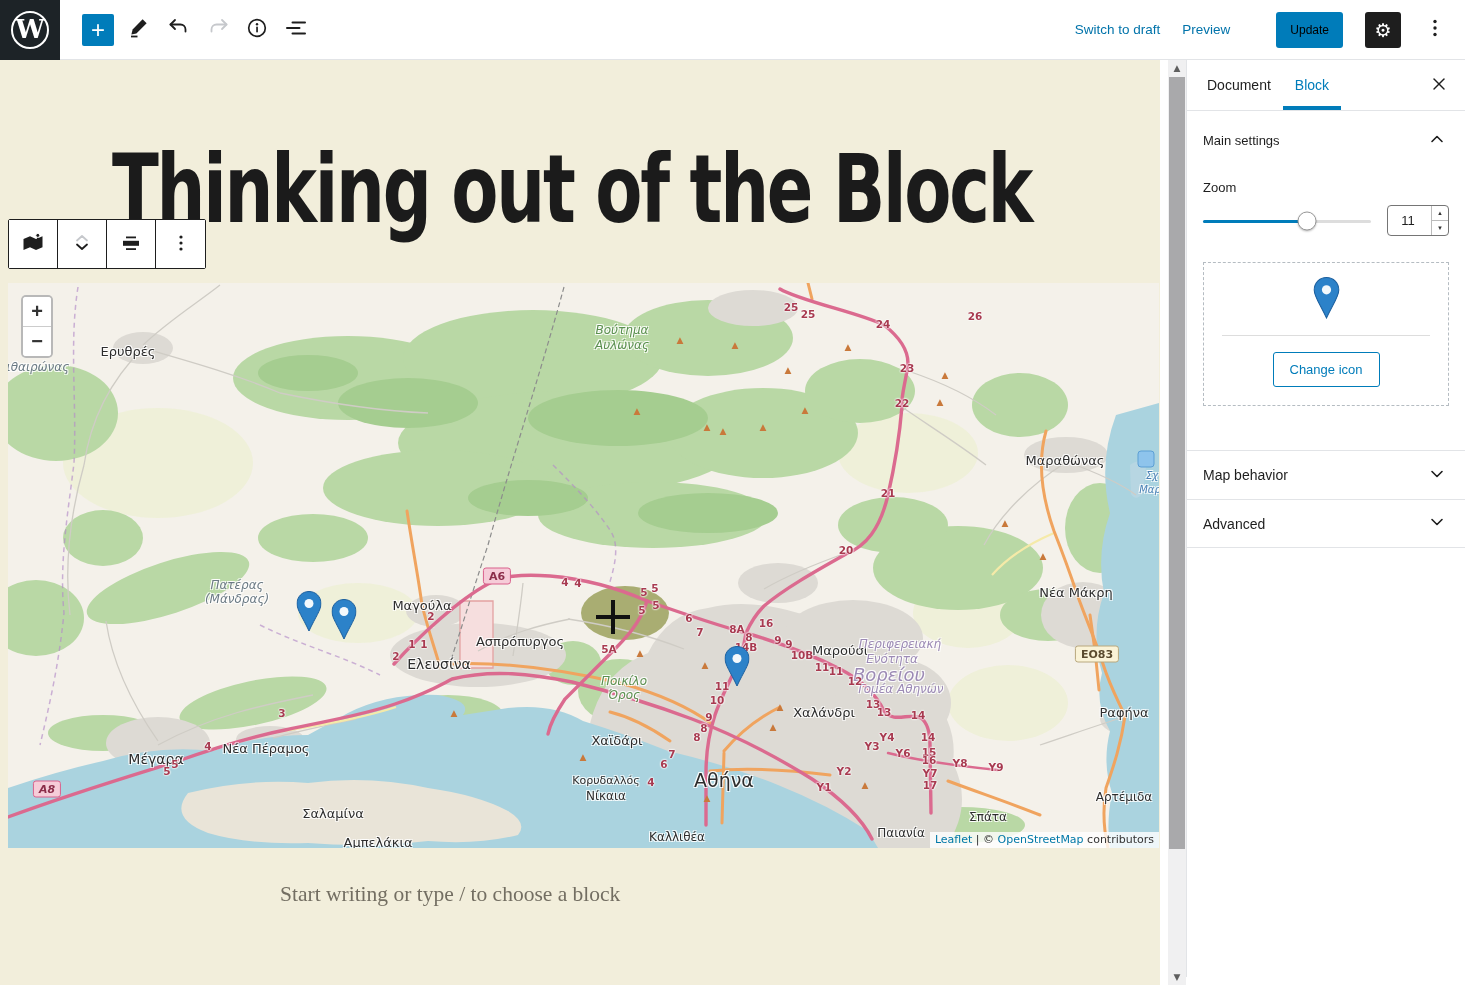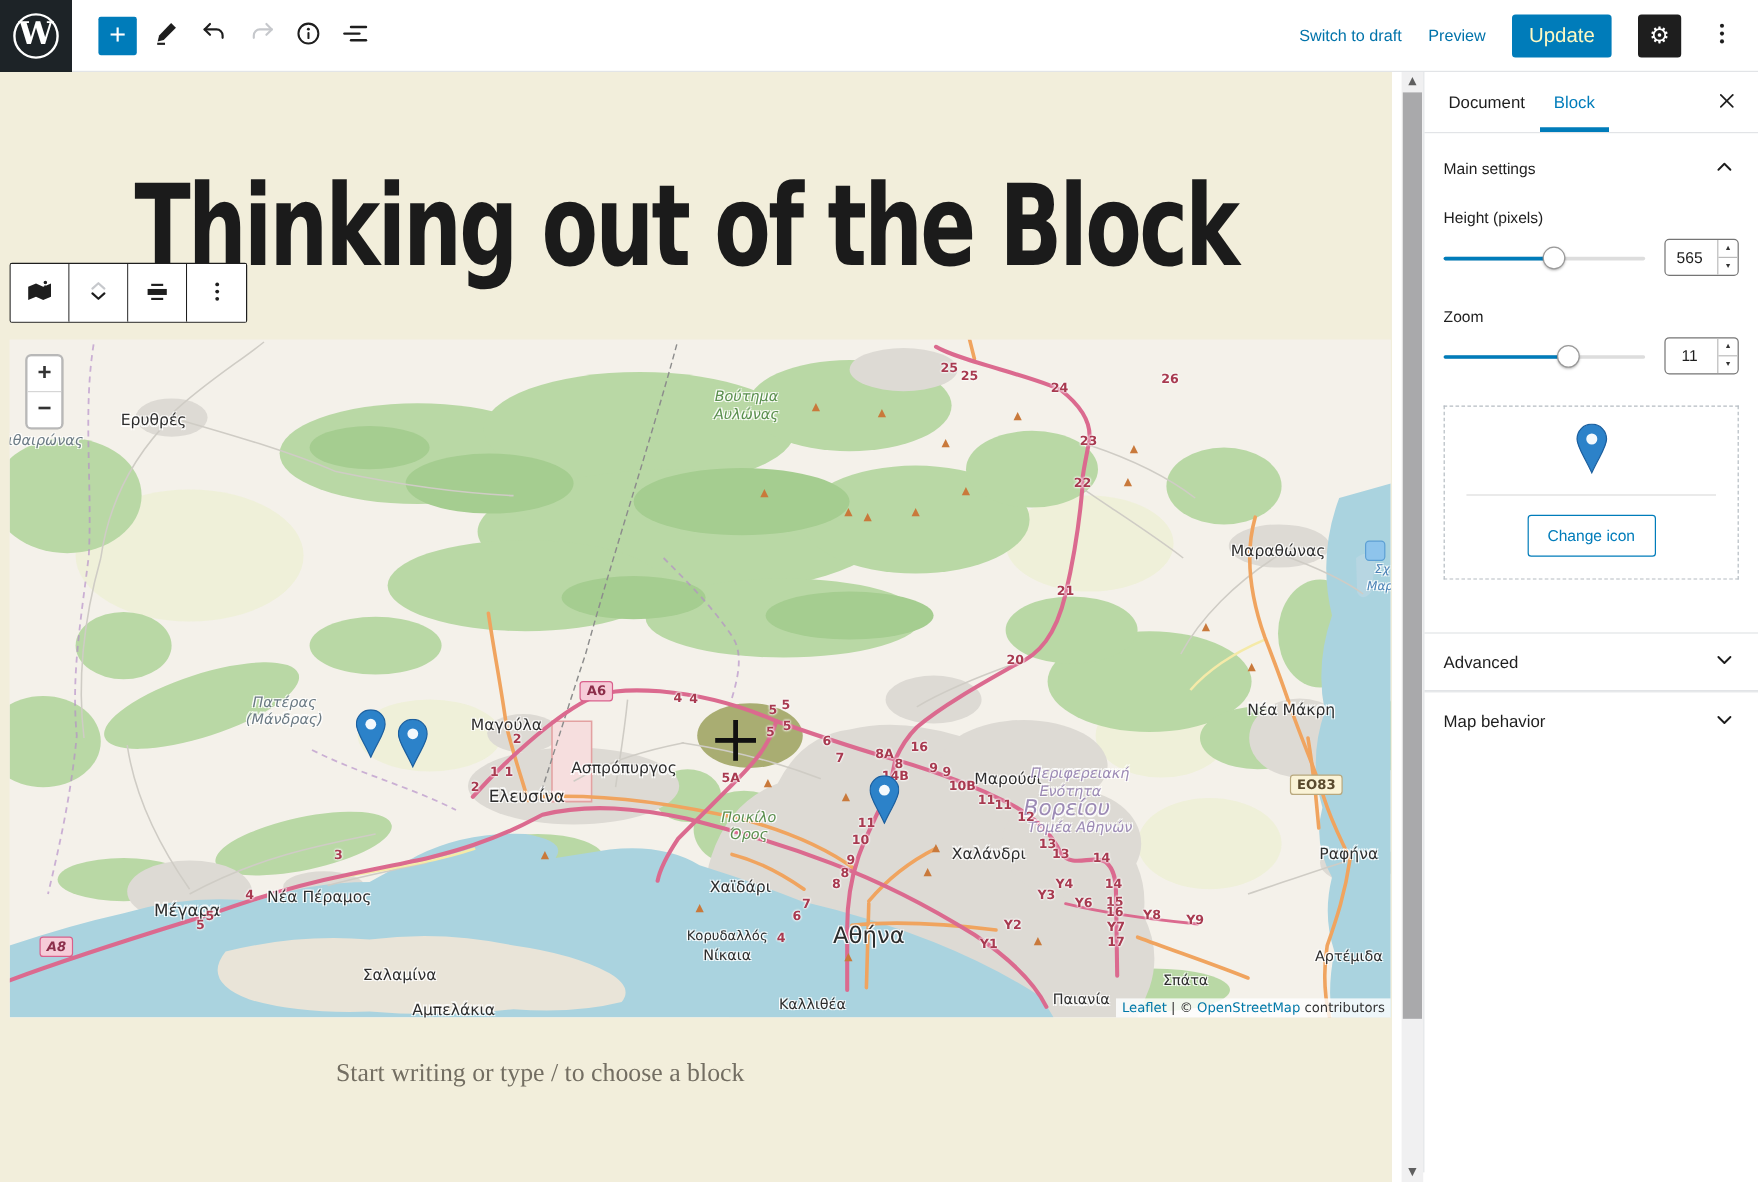--- a/index.html
+++ b/index.html
@@ -15,22 +15,22 @@
   .wp-logo .wmark { width:38px; height:38px; border:2.5px solid #fff; border-radius:50%;
     display:flex; align-items:center; justify-content:center;
     font-family:"DejaVu Serif", serif; font-size:26px; font-weight:bold; padding-bottom:2px;}
   .tb-left { display:flex; align-items:center; gap:13px; margin-left:22px; }
   .inserter { width:32px; height:32px; background:#007cba; color:#fff; border:none; border-radius:2px;
     font-size:24px; line-height:30px; text-align:center; cursor:pointer; }
   .icon-btn { width:26px; height:26px; background:none; border:none; display:flex;
     align-items:center; justify-content:center; cursor:pointer; }
   .tb-right { margin-left:auto; display:flex; align-items:center; gap:22px; padding-right:18px; }
   .tb-link { color:#0073aa; font-size:13.5px; text-decoration:none; cursor:pointer; background:none; border:none; }
-  .update-btn { background:#007cba; color:#fef9c3; border:none; border-radius:3px; height:36px;
-    padding:0 14px; font-size:17px; cursor:pointer; }
+  .update-btn { background:#007cba; color:#000000; border:none; border-radius:3px; height:36px;
+    padding:0 14px; font-size:12px; cursor:pointer;margin-left:24px; }
   .gear-btn { width:36px; height:36px; background:#1e1e1e; border:none; border-radius:3px;
     color:#fff; font-family:"DejaVu Sans", sans-serif; font-size:19px; line-height:36px; cursor:pointer; }
   .more-btn { background:none; border:none; cursor:pointer; height:36px; display:flex; align-items:center; }
 
   
   .editor { position:absolute; left:0; top:60px; width:1160px; height:925px;
     background:#f2eedb; overflow:hidden; }
   .post-title { position:absolute; left:112px; top:75px; white-space:nowrap; color:#1b1b1b;
     font-family:"DejaVu Sans", sans-serif; font-weight:bold; font-size:94px; letter-spacing:-3px;
     transform:scaleX(0.73); transform-origin:0 50%; cursor:text; }
@@ -517,37 +517,20 @@
 
 
     <div class="panel">
       <button class="panel-head">
         <span>Main settings</span>
         <span><svg width="24" height="24" viewBox="0 0 24 24" fill="none" stroke="#1e1e1e" stroke-width="1.6" stroke-linecap="round" stroke-linejoin="round">
               <polyline points="7,14.5 12,9.5 17,14.5"></polyline>
             </svg></span>
       </button>
 
-      <div class="ctl">
-        <div class="ctl-label">Height (pixels)</div>
-        <div class="ctl-row">
-          <div class="slider">
-            <div class="track"></div>
-            <div class="fill" style="width: 55%;"></div>
-            <div class="thumb" style="left: 55%;"></div>
-          </div>
-          <div class="numbox">
-            <input value="565" style="">
-            <div class="spin">
-              <span>▲</span>
-              <span>▼</span>
-            </div>
-          </div>
-        </div>
-      </div>
 
       <div class="ctl" style="margin-top:26px">
         <div class="ctl-label">Zoom</div>
         <div class="ctl-row">
           <div class="slider">
             <div class="track"></div>
             <div class="fill" style="width: 62%;"></div>
             <div class="thumb" style="left: 62%;"></div>
           </div>
           <div class="numbox">
@@ -564,27 +547,27 @@
         <span><svg width="27" height="42" viewBox="0 0 25 41">
               <path d="M12.5 0.5 C5.6 0.5 0.5 5.9 0.5 12.6 C0.5 19 6 26 12.5 40 C19 26 24.5 19 24.5 12.6 C24.5 5.9 19.4 0.5 12.5 0.5 Z" fill="#2c82c9" stroke="#1c5f9e"></path>
               <circle cx="12.5" cy="12.5" r="4.5" fill="#fff" opacity="0.95"></circle>
             </svg></span>
         <hr>
         <button class="change-icon">Change icon</button>
       </div>
     </div>
 
     <div class="sb-spacer"></div>
+    <button class="acc-row">
+      <span>Map behavior</span>
+      <span><svg width="24" height="24" viewBox="0 0 24 24" fill="none" stroke="#1e1e1e" stroke-width="1.6" stroke-linecap="round" stroke-linejoin="round">
+            <polyline points="7,9.5 12,14.5 17,9.5"></polyline>
+          </svg></span>
+    </button>
     <button class="acc-row acc-last">
       <span>Advanced</span>
       <span><svg width="24" height="24" viewBox="0 0 24 24" fill="none" stroke="#1e1e1e" stroke-width="1.6" stroke-linecap="round" stroke-linejoin="round">
             <polyline points="7,9.5 12,14.5 17,9.5"></polyline>
           </svg></span>
     </button>
-    <button class="acc-row">
-      <span>Map behavior</span>
-      <span><svg width="24" height="24" viewBox="0 0 24 24" fill="none" stroke="#1e1e1e" stroke-width="1.6" stroke-linecap="round" stroke-linejoin="round">
-            <polyline points="7,9.5 12,14.5 17,9.5"></polyline>
-          </svg></span>
-    </button>
   </div>
 
 </div>
 
 </body></html>

